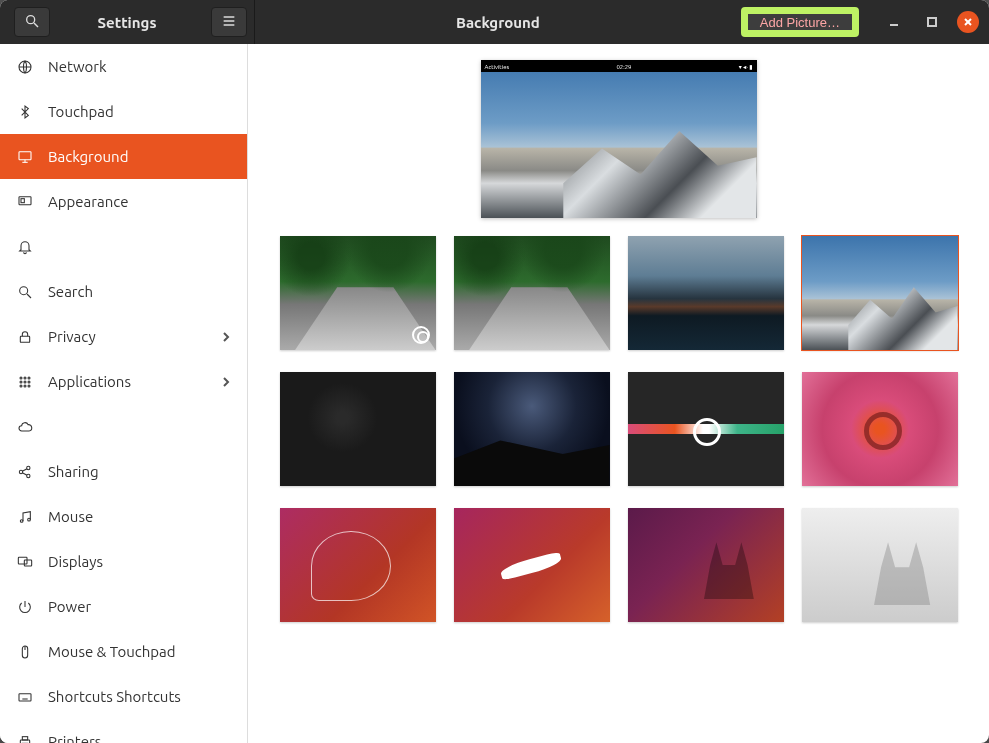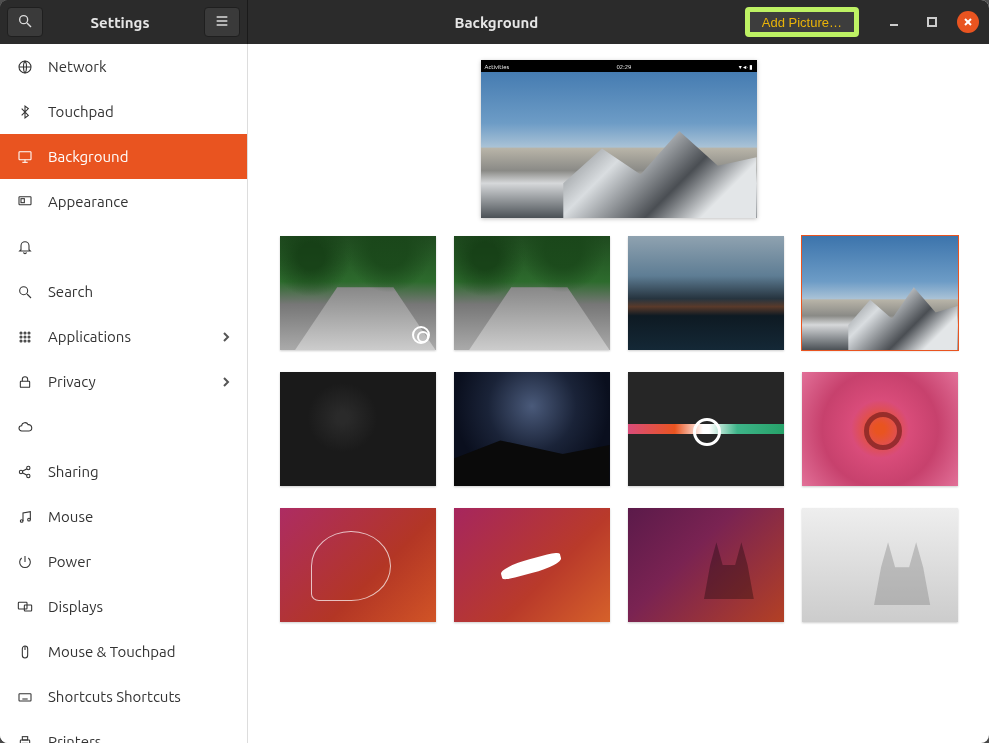--- a/index.html
+++ b/index.html
@@ -1,26 +1,26 @@
 <!DOCTYPE html>
 <html><head>
 <meta charset="utf-8">
 <style>
   * { box-sizing: border-box; margin: 0; padding: 0; }
   html, body { width: 989px; height: 743px; font-family: Ubuntu, "Segoe UI", Arial, sans-serif; font-size: 15px; color: #222; overflow: hidden; background:#555;}
   .window { width: 989px; height: 743px; display: flex; flex-direction: column; background: #fff; border-radius: 8px; overflow: hidden; box-shadow: 0 2px 10px rgba(0,0,0,.4);}
   
-  .headerbar { height: 44px; background: #2b2b2b; display: flex; align-items: stretch; color: #e6e6e6; }
+  .headerbar { height: 44px; background: #2b2b2b; display: flex; align-items: stretch; color: #e6e6e6; padding-left: 7px; }
   .hb-left { width: 248px; display: flex; align-items: center; background:#2b2b2b; border-right:1px solid #1a1a1a;}
   .hb-btn { width: 36px; height: 30px; margin: 7px 0 7px 7px; background: #3a3a3a; border: 1px solid #1f1f1f; border-radius: 4px; display:flex;align-items:center;justify-content:center; cursor:pointer;}
   .hb-btn svg { width:16px; height:16px; stroke:#ddd; fill:none; stroke-width:2;}
   .hb-title-left { flex:1; text-align:center; font-weight:600; font-size:15px; }
   .hb-right { flex:1; display:flex; align-items:center; }
   .hb-title-right { flex:1; text-align:center; font-weight:600; font-size:15px; }
-  .add-btn { height:30px; padding:0 12px; background:#3d3d3d; border:5px solid #bef264; border-radius:4px; color:#eab308; font-size:13px; cursor:pointer; display:flex;align-items:center; margin-right:16px;}
+  .add-btn { height:30px; padding:0 12px; background:#3d3d3d; border:7px solid #bef264; border-radius:4px; color:#fca5a5; font-size:13px; cursor:pointer; display:flex;align-items:center; margin-right:16px;}
   .win-ctrl { width:26px; height:26px; margin:0 6px; display:flex;align-items:center;justify-content:center; cursor:pointer;}
   .win-ctrl svg{width:12px;height:12px;stroke:#ccc;stroke-width:2;fill:none;}
   .win-close { background:#e95420; border-radius:50%; width:22px;height:22px; margin-right:10px;}
   .win-close svg{stroke:#fff;}
   
   .body { flex:1; display:flex; min-height:0;}
   .sidebar { width:248px; border-right:1px solid #ddd; overflow-y:auto; background:#fff;}
   .sidebar::-webkit-scrollbar{width:10px}
   .sidebar::-webkit-scrollbar-thumb{background:#bbb;border-radius:5px}
   .sb-item { display:flex; align-items:center; height:45px; padding:1px 16px; cursor:pointer; gap:14px; color:#333;}
@@ -167,51 +167,51 @@
             <svg viewBox="0 0 24 24">
               <circle cx="10" cy="10" r="6"></circle>
               <line x1="15" y1="15" x2="21" y2="21"></line>
             </svg>
           </span>
           <span class="sb-label">Search</span>
         </div>
         <div class="sb-item">
           <span class="sb-icon">
             <svg viewBox="0 0 24 24">
+              <rect x="5" y="11" width="14" height="9" rx="1"></rect>
+              <path d="M8 11V8a4 4 0 018 0v3"></path>
+            </svg>
+          </span>
+          <span class="sb-label">Privacy</span>
+          <span class="sb-chevron"><svg viewBox="0 0 10 10">
+              <path d="M3 1l4 4-4 4"></path>
+            </svg></span>
+        </div>
+        <div class="sb-item">
+          <span class="sb-icon">
+            <svg viewBox="0 0 24 24">
               <circle cx="6" cy="6" r="1.5"></circle>
               <circle cx="12" cy="6" r="1.5"></circle>
               <circle cx="18" cy="6" r="1.5"></circle>
               <circle cx="6" cy="12" r="1.5"></circle>
               <circle cx="12" cy="12" r="1.5"></circle>
               <circle cx="18" cy="12" r="1.5"></circle>
               <circle cx="6" cy="18" r="1.5"></circle>
               <circle cx="12" cy="18" r="1.5"></circle>
               <circle cx="18" cy="18" r="1.5"></circle>
             </svg>
           </span>
           <span class="sb-label">Applications</span>
           <span class="sb-chevron"><svg viewBox="0 0 10 10">
               <path d="M3 1l4 4-4 4"></path>
             </svg></span>
         </div>
         <div class="sb-item">
           <span class="sb-icon">
             <svg viewBox="0 0 24 24">
-              <rect x="5" y="11" width="14" height="9" rx="1"></rect>
-              <path d="M8 11V8a4 4 0 018 0v3"></path>
-            </svg>
-          </span>
-          <span class="sb-label">Privacy</span>
-          <span class="sb-chevron"><svg viewBox="0 0 10 10">
-              <path d="M3 1l4 4-4 4"></path>
-            </svg></span>
-        </div>
-        <div class="sb-item">
-          <span class="sb-icon">
-            <svg viewBox="0 0 24 24">
               <path d="M7 18a4 4 0 010-8 5 5 0 019.6-1.5A4 4 0 0118 18z"></path>
             </svg>
           </span>
         </div>
         <div class="sb-item">
           <span class="sb-icon">
             <svg viewBox="0 0 24 24">
               <circle cx="6" cy="12" r="2.5"></circle>
               <circle cx="17" cy="6" r="2.5"></circle>
               <circle cx="17" cy="18" r="2.5"></circle>
@@ -227,34 +227,34 @@
               <path d="M9 18V6l11-2v12"></path>
               <circle cx="7" cy="18" r="2"></circle>
               <circle cx="18" cy="16" r="2"></circle>
             </svg>
           </span>
           <span class="sb-label">Mouse</span>
         </div>
         <div class="sb-item">
           <span class="sb-icon">
             <svg viewBox="0 0 24 24">
+              <rect x="2" y="5" width="13" height="10" rx="1"></rect>
+              <rect x="11" y="9" width="11" height="9" rx="1"></rect>
+            </svg>
+          </span>
+          <span class="sb-label">Displays</span>
+        </div>
+        <div class="sb-item">
+          <span class="sb-icon">
+            <svg viewBox="0 0 24 24">
               <path d="M12 3v9"></path>
               <path d="M7 6a8 8 0 1010 0"></path>
             </svg>
           </span>
           <span class="sb-label">Power</span>
-        </div>
-        <div class="sb-item">
-          <span class="sb-icon">
-            <svg viewBox="0 0 24 24">
-              <rect x="2" y="5" width="13" height="10" rx="1"></rect>
-              <rect x="11" y="9" width="11" height="9" rx="1"></rect>
-            </svg>
-          </span>
-          <span class="sb-label">Displays</span>
         </div>
         <div class="sb-item">
           <span class="sb-icon">
             <svg viewBox="0 0 24 24">
               <rect x="8" y="3" width="8" height="18" rx="4"></rect>
               <line x1="12" y1="3" x2="12" y2="9"></line>
             </svg>
           </span>
           <span class="sb-label">Mouse &amp; Touchpad</span>
         </div>

